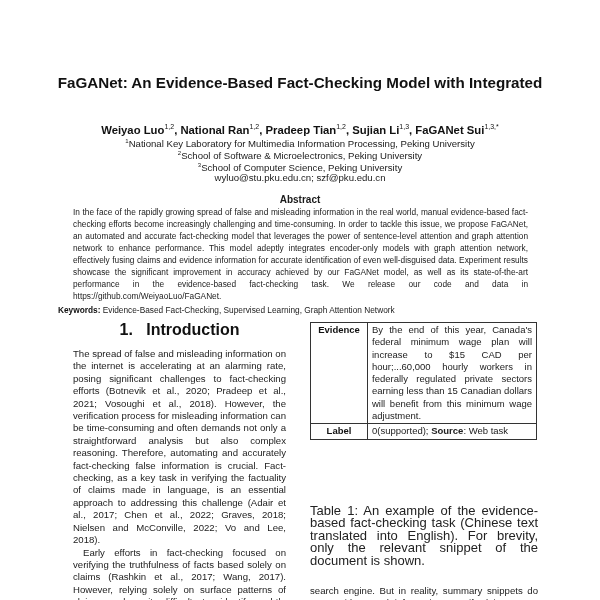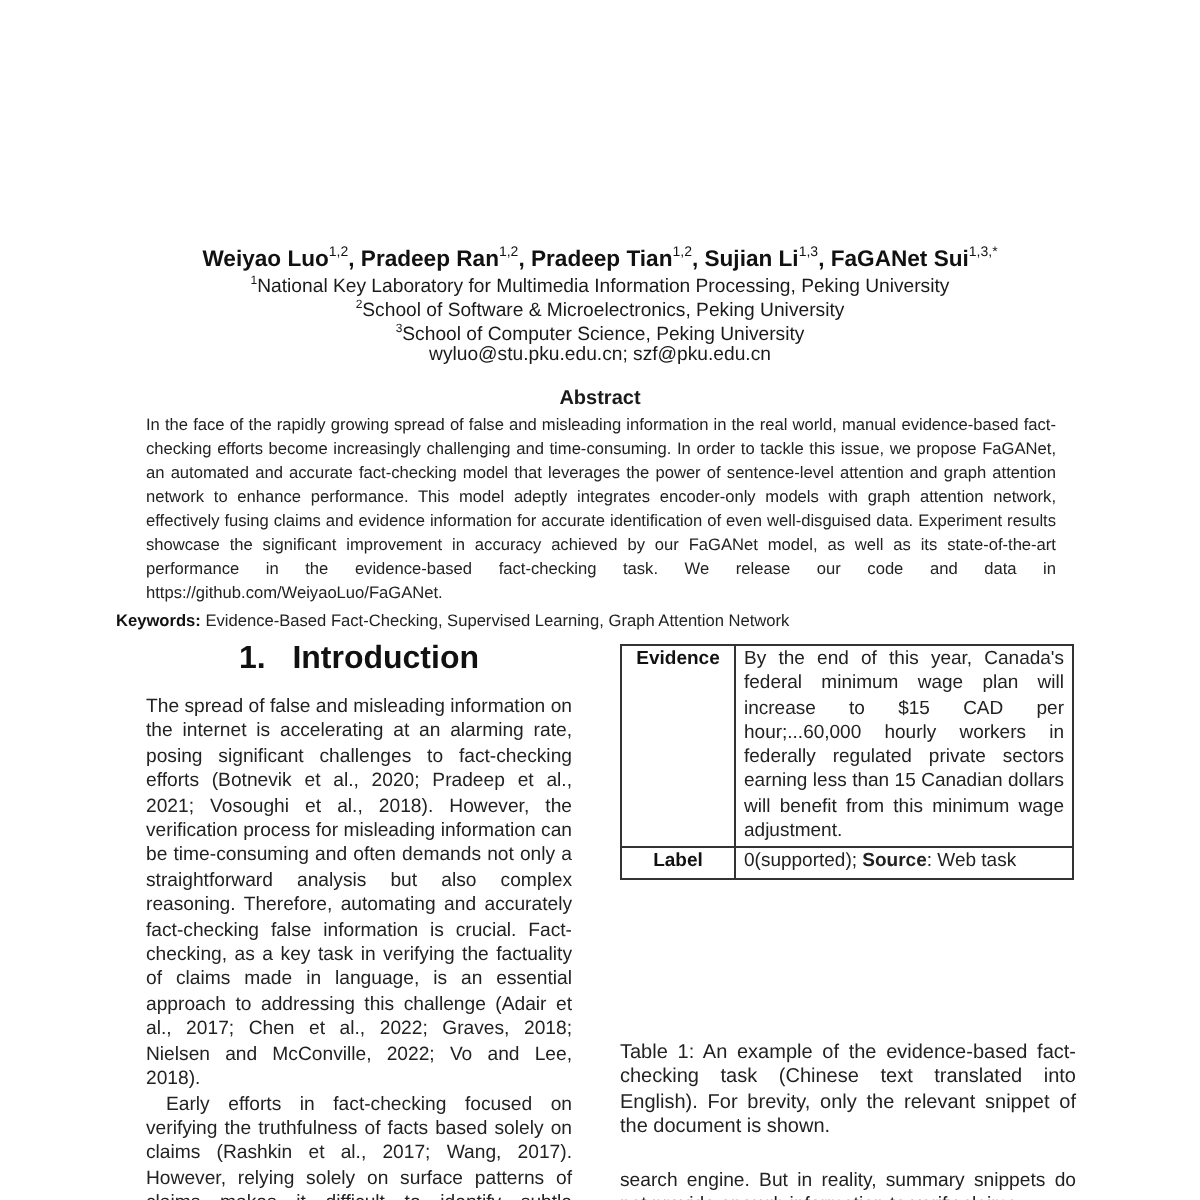--- a/index.html
+++ b/index.html
@@ -22,34 +22,35 @@
               font-size:16px; line-height:14px; color:#111; }
   .col-left { left:73px; width:213px; top:348px; font-size:9.6px; line-height:12.4px;
               text-align:justify; color:#222; }
   .col-left p { margin:0; }
   .col-left p.indent { text-indent:10px; }
   table.ex { position:absolute; left:310px; top:322px; width:227px; border-collapse:collapse;
              font-size:9.5px; line-height:12.3px; color:#222; }
   table.ex td { border:1px solid #333; vertical-align:top; padding:1px 4px 1px 4px; }
   table.ex td.k { width:48px; font-weight:bold; color:#111; text-align:center; }
   table.ex td.v { text-align:justify; }
-  .caption { left:310px; width:228px; top:505px; font-size:10px; line-height:12.4px;
-             text-align:justify; color:#222;margin-top:16px; }
+  .caption { left:310px; width:228px; top:505px; font-size:13px; line-height:12.4px;
+             text-align:justify; color:#222; }
   .col-right { left:310px; width:228px; top:585px; font-size:9.6px; line-height:12.4px;
                text-align:justify; color:#222; }
 </style>
 </head>
 <body>
 
 <div class="abs title">
+  <div>FaGANet: An Evidence-Based Fact-Checking Model with Integrated</div>
 </div>
 
 <div class="abs authors">
   <span>Weiyao Luo</span><sup>1,2</sup><span>, </span>
-  <span>Pradeep Ran</span><sup>1,2</sup><span>, </span>
+  <span>National Ran</span><sup>1,2</sup><span>, </span>
   <span>Pradeep Tian</span><sup>1,2</sup><span>, </span>
   <span>Sujian Li</span><sup>1,3</sup><span>, </span>
   <span>FaGANet Sui</span><sup>1,3,*</sup>
 </div>
 
 <div class="abs affil" style="top:135px;">
   <sup>1</sup><span>National Key Laboratory for Multimedia Information Processing, Peking University</span>
 </div>
 <div class="abs affil" style="top:147px;">
   <sup>2</sup><span>School of Software &amp; Microelectronics, Peking University</span>

